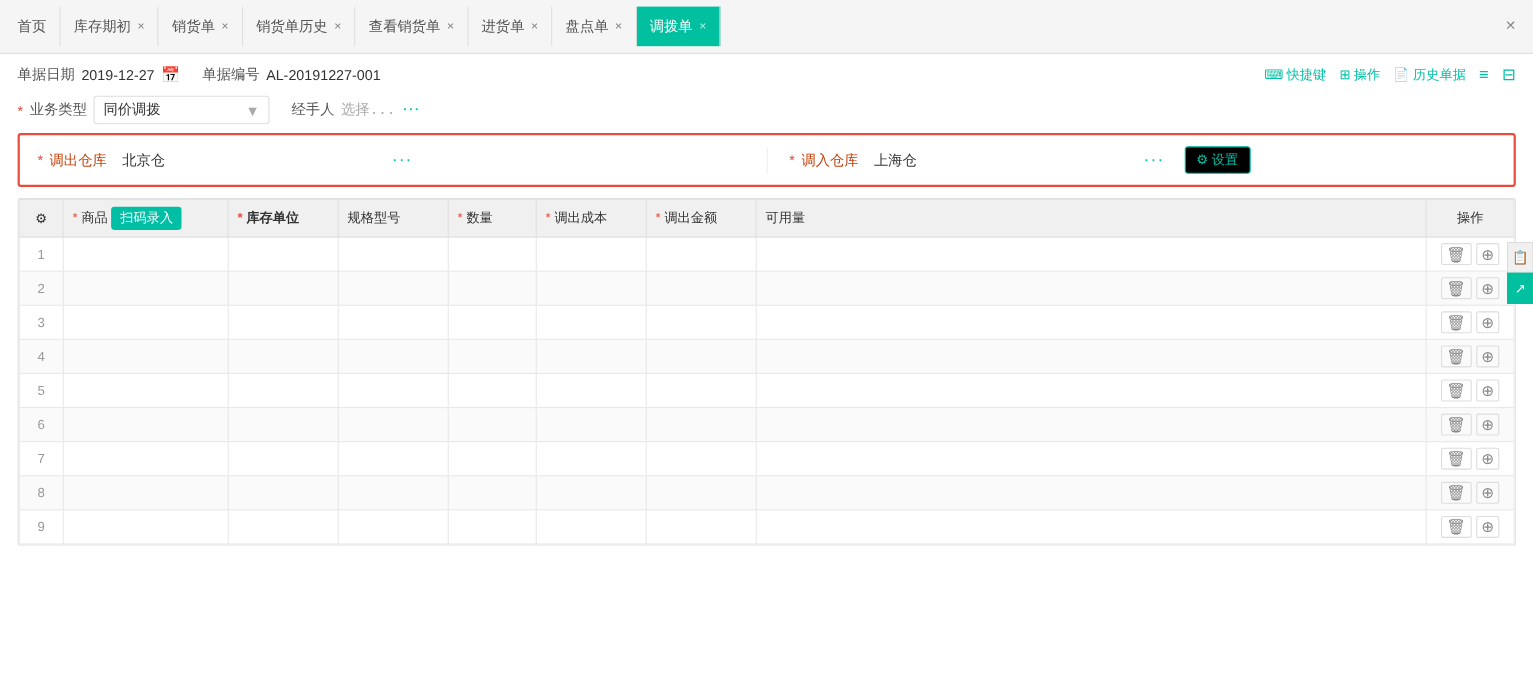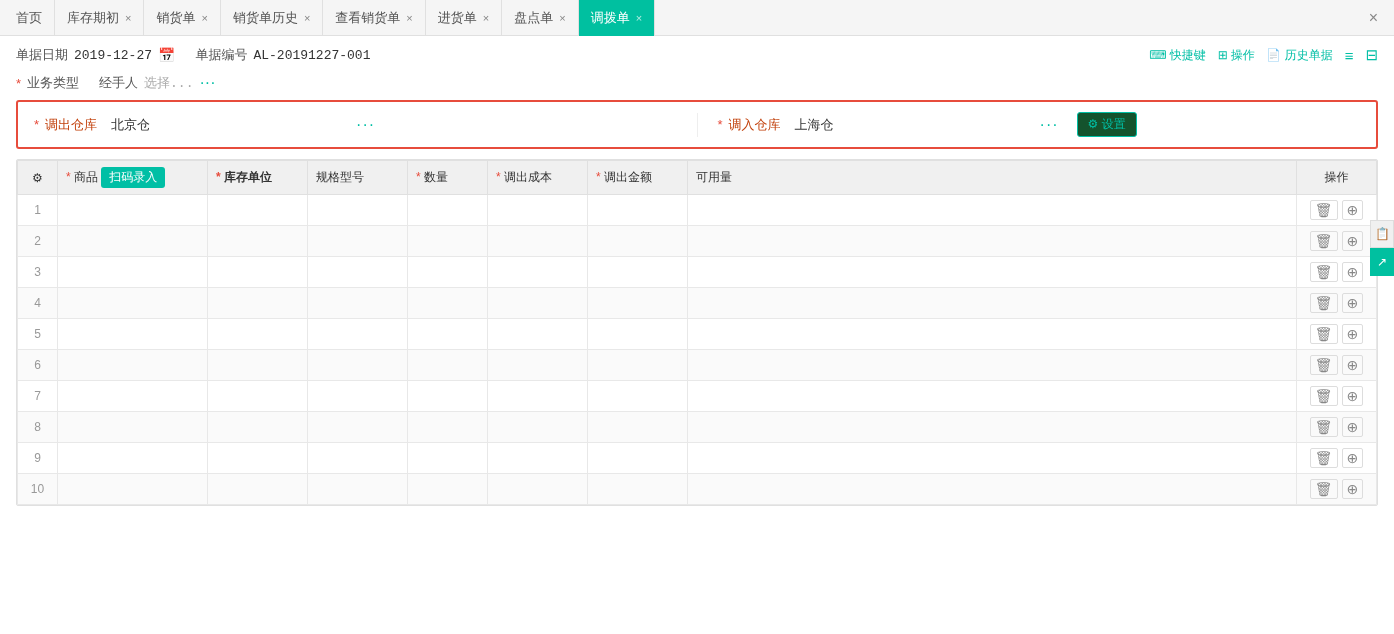--- a/index.html
+++ b/index.html
@@ -4,21 +4,21 @@
   <style>
     * { box-sizing: border-box; margin: 0; padding: 0; }
     body { font-family: "Microsoft YaHei", Arial, sans-serif; font-size: 13px; color: #333; background: #fff; overflow: hidden; }
 
     
     .tab-bar {
       display: flex;
       align-items: center;
       border-bottom: 1px solid #e0e0e0;
       background: #f5f5f5;
-      height: 36px;
+      height: 49px;
       padding: 0 4px;
     }
     .tab-item {
       display: flex;
       align-items: center;
       padding: 0 12px;
       height: 36px;
       cursor: pointer;
       font-size: 13px;
       color: #555;
@@ -55,37 +55,36 @@
       display: flex;
       align-items: center;
       margin-bottom: 10px;
       gap: 20px;
     }
     .header-field {
       display: flex;
       align-items: center;
       gap: 6px;
       font-size: 13px;
-      font-family: Liberation Mono, monospace;
     }
     .header-field label { color: #555; }
     .header-field .value { color: #333; }
     .date-icon { color: #00bfa5; cursor: pointer; font-size: 14px; }
 
     .header-actions {
       margin-left: auto;
       display: flex;
       align-items: center;
       gap: 12px;
       font-size: 12px;
       color: #00bfa5;
     }
     .header-actions span { cursor: pointer; display: flex; align-items: center; gap: 3px; }
     .settings-btn {
-      background: #14532d;
+      background: #000000;
       border: 1px solid #00bfa5;
       color: #00bfa5;
       padding: 3px 10px;
       border-radius: 3px;
       cursor: pointer;
       font-size: 12px;
     }
 
     
     .red-section {
@@ -276,20 +275,24 @@
       </span>
       <span style="font-size:15px;">≡</span>
       <span style="font-size:15px;">⊟</span>
     </div>
   </div>
 
   <div class="form-row">
     <div class="form-field">
       <span class="req">*</span>
       <span class="field-label">业务类型</span>
+      <div class="biz-select">
+        <span>同价调拨</span>
+        <span style="color:#aaa; margin-left:30px;">▼</span>
+      </div>
     </div>
     <div class="form-field">
       <span class="field-label">经手人</span>
       <span class="person-select">选择...</span>
       <span class="person-more">···</span>
     </div>
   </div>
 
   <div class="red-section">
     <div class="warehouse-field">
@@ -486,36 +489,20 @@
             <td></td>
             <td></td>
             <td></td>
             <td>
               <div class="op-icons">
                 <span class="op-icon">🗑</span>
                 <span class="op-icon">⊕</span>
               </div>
             </td>
           </tr>
-          <tr>
-            <td class="row-num">10</td>
-            <td></td>
-            <td></td>
-            <td></td>
-            <td></td>
-            <td></td>
-            <td></td>
-            <td></td>
-            <td>
-              <div class="op-icons">
-                <span class="op-icon">🗑</span>
-                <span class="op-icon">⊕</span>
-              </div>
-            </td>
-          </tr>
         </tbody>
     </table>
   </div>
 </div>
 
 <div class="right-float">
   <div class="right-float-btn">📋</div>
   <div class="right-float-btn green">↗</div>
 </div>
 

